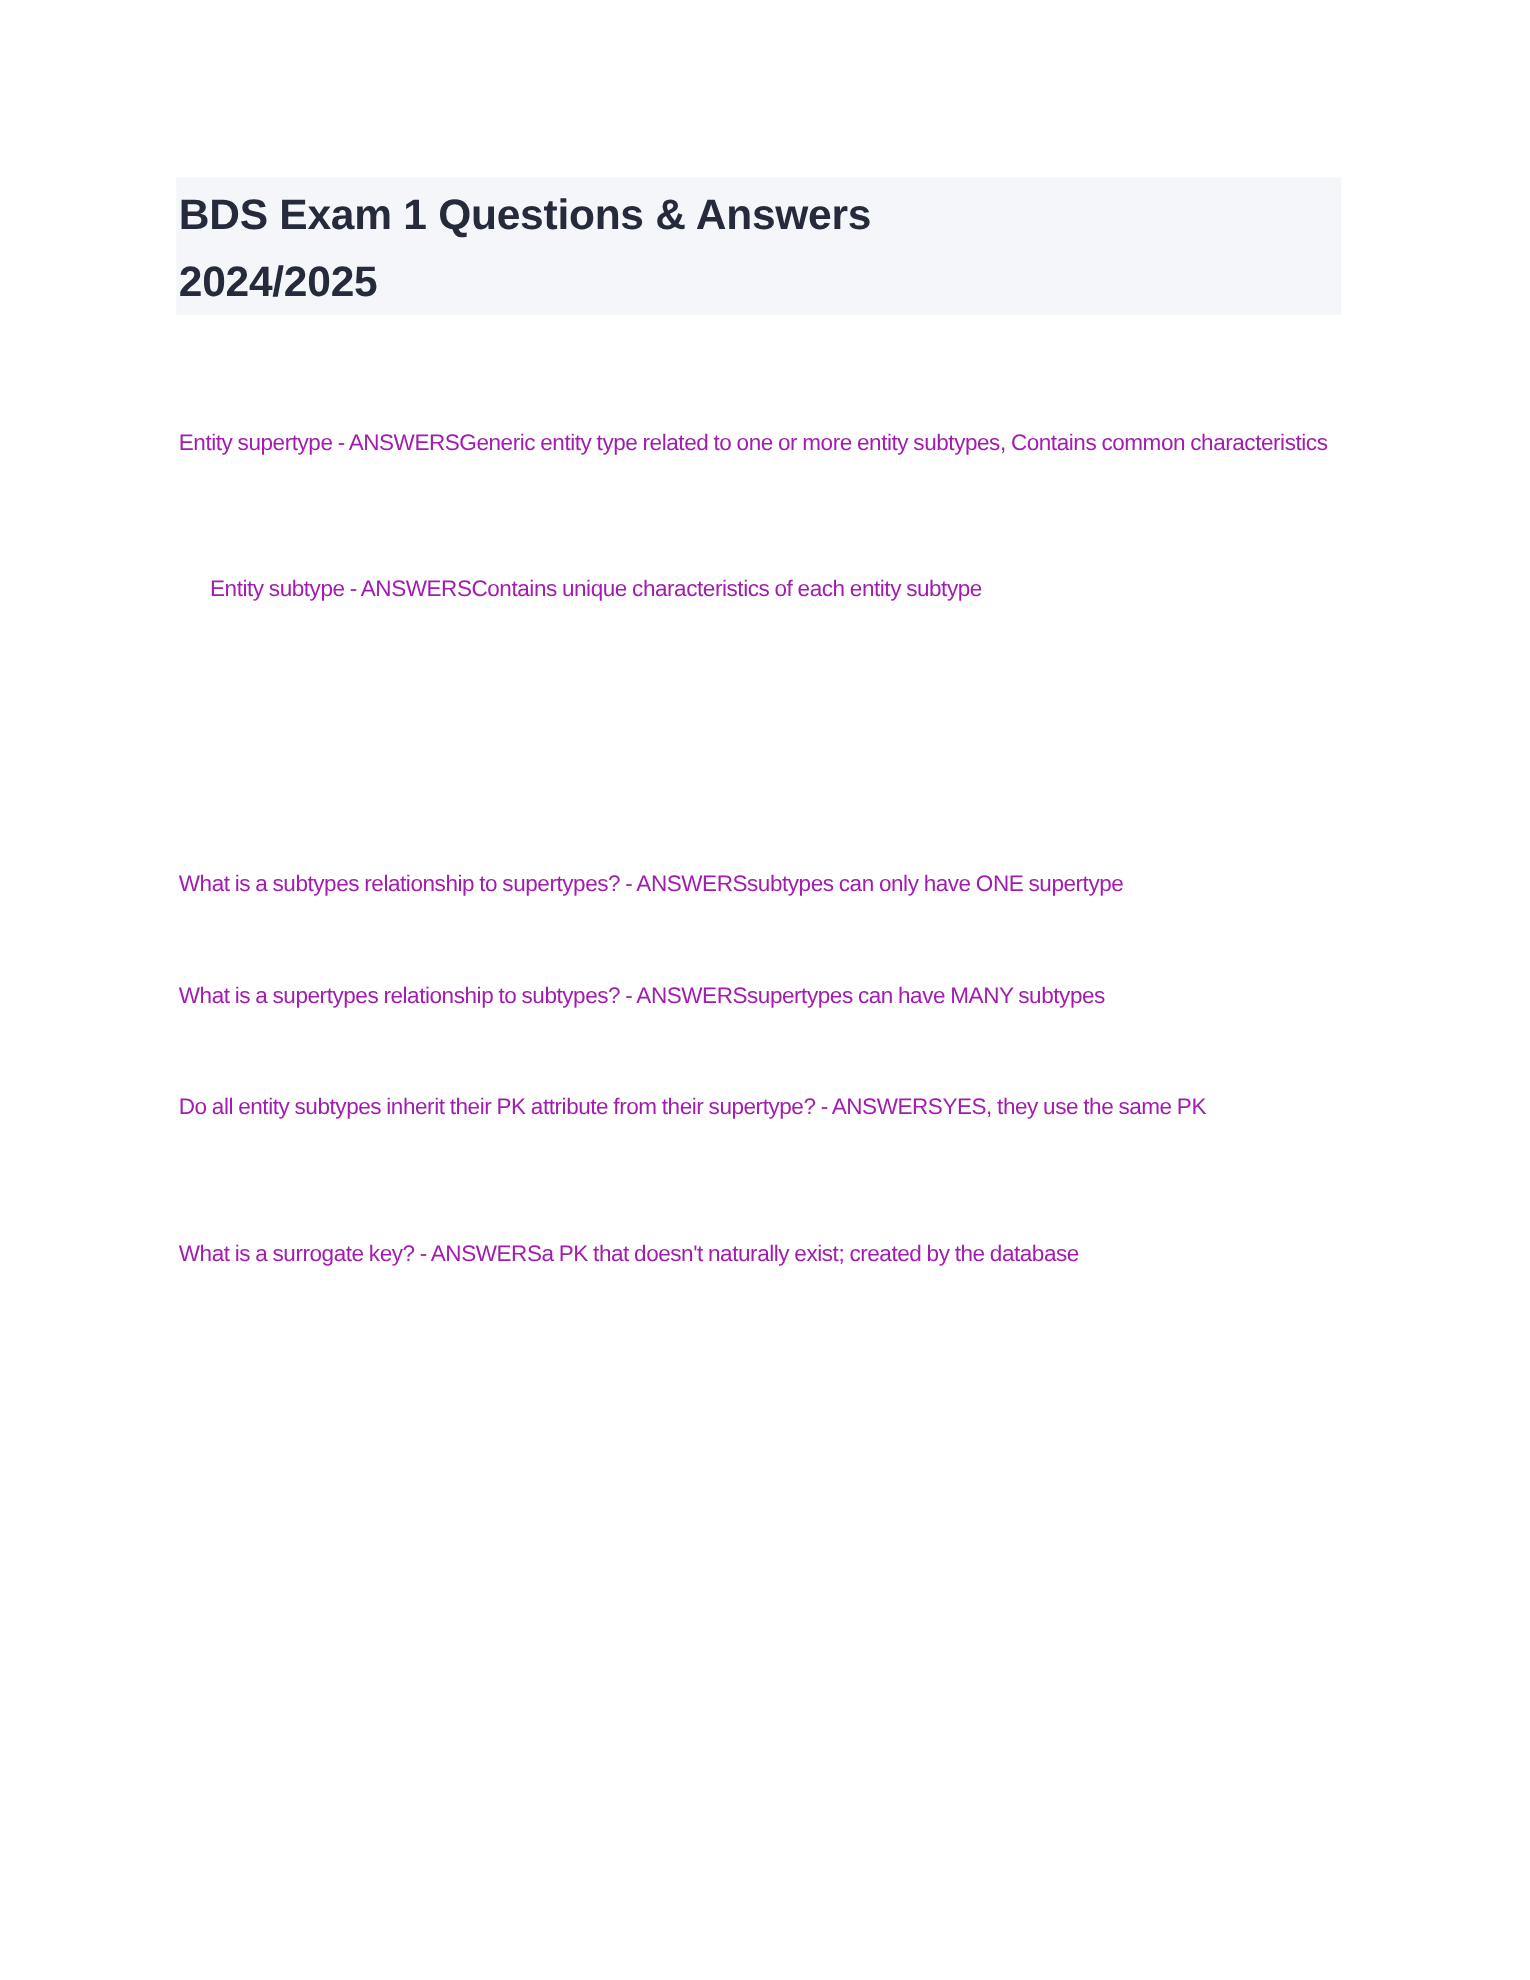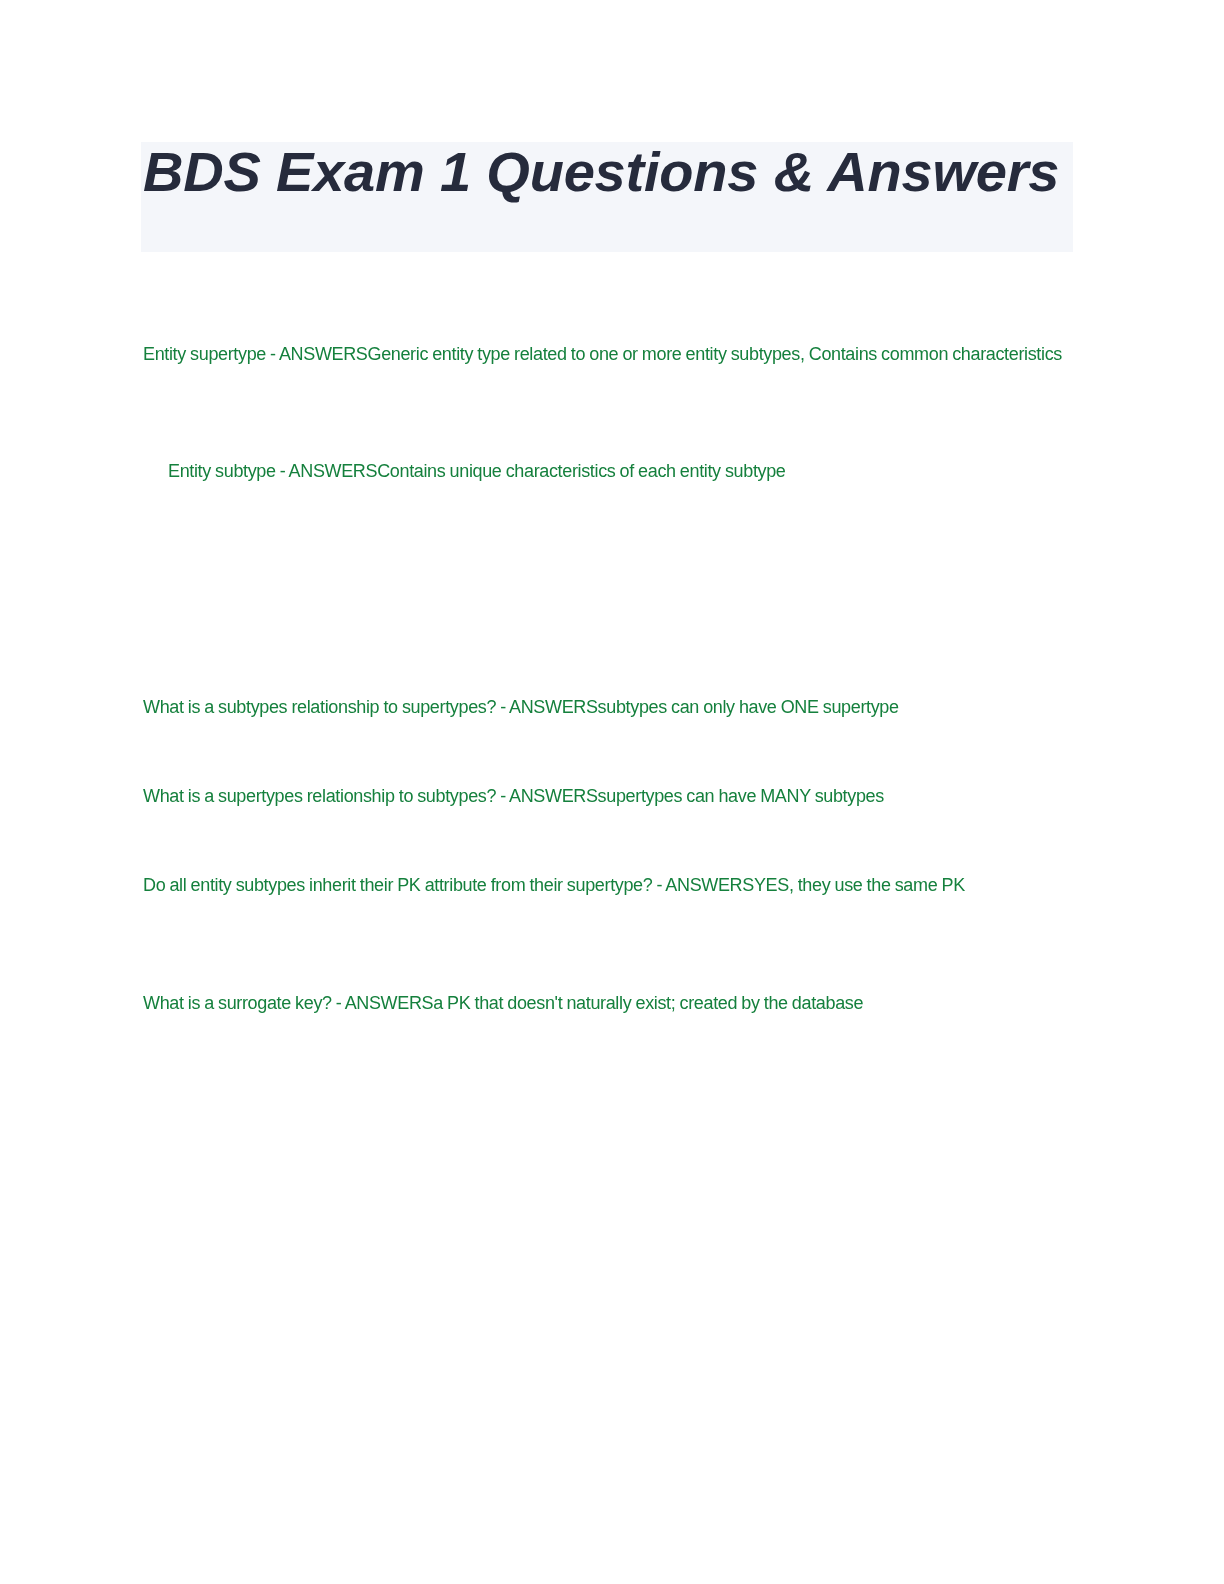--- a/index.html
+++ b/index.html
@@ -28,48 +28,48 @@
       width: 932px;
       height: 110px;
       background: #f4f6fa;
       box-sizing: border-box;
       padding: 0 2px;
     }
     .title {
       margin: 0;
       font-family: "Liberation Sans", sans-serif;
       font-weight: bold;
-      font-size: 56px;
+      font-size: 34px;
       line-height: 54px;
       color: #262b3c;
       letter-spacing: -0.2px;
       padding-top: 3px;
-      font-style: italic;
     }
     .qa {
       position: absolute;
       left: 143px;
       width: 940px;
       margin: 0;
       font-family: "Liberation Sans", sans-serif;
       font-size: 18px;
       line-height: 29px;
-      color: #15803d;
+      color: #a21caf;
       letter-spacing: -0.35px;
       word-spacing: -0.5px;
     }
   </style>
 </head>
 <body>
 
 <div class="page">
 
   <div class="title-block">
     <h1 class="title">
       <span>BDS Exam 1 Questions &amp; Answers</span><br>
+      <span>2024/2025</span>
     </h1>
   </div>
 
   <p class="qa" style="top:340px;">Entity supertype - ANSWERSGeneric entity type related to one or more entity subtypes, Contains common characteristics</p>
 
   <p class="qa" style="top:457px;margin-left:25px;">Entity subtype - ANSWERSContains unique characteristics of each entity subtype</p>
 
 
   <p class="qa" style="top:693px;">What is a subtypes relationship to supertypes? - ANSWERSsubtypes can only have ONE supertype</p>
 

